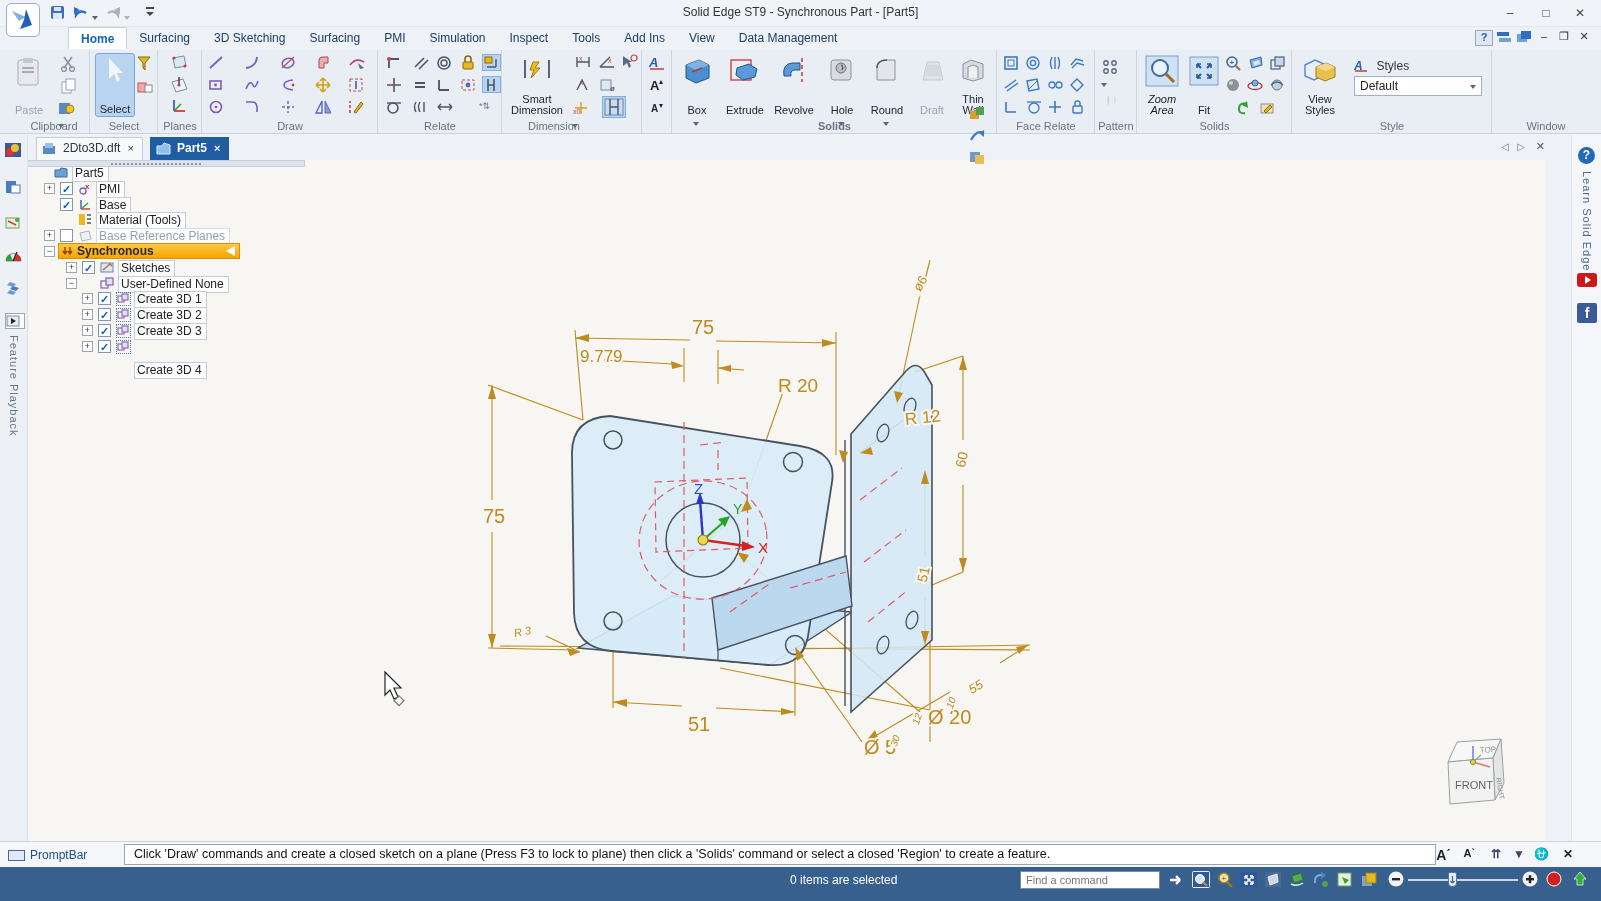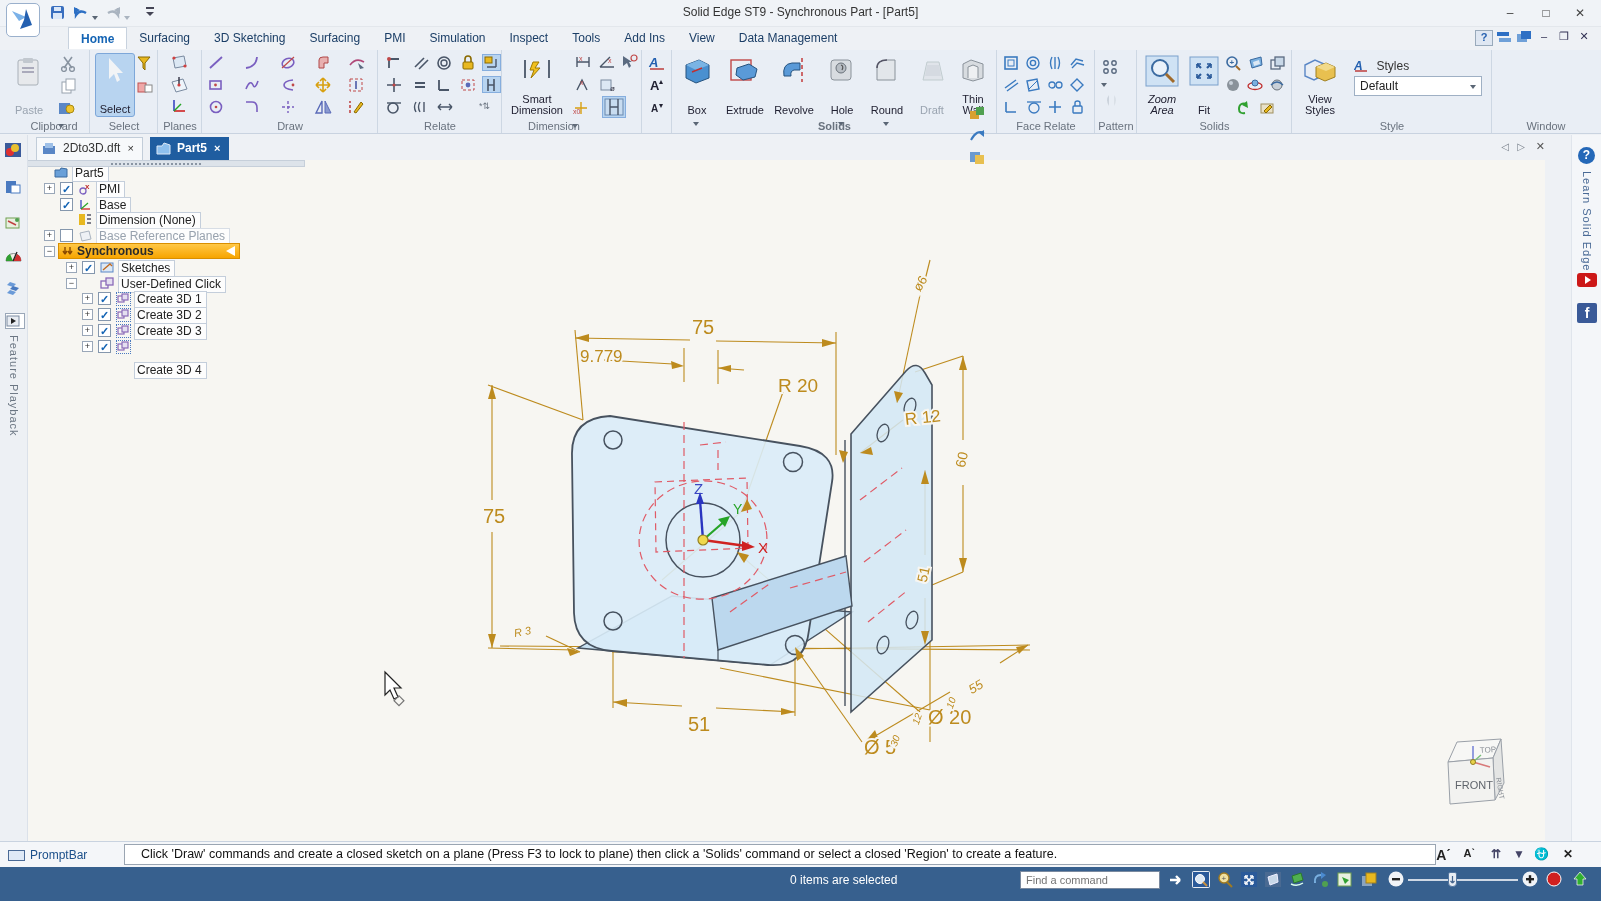--- a/index.html
+++ b/index.html
@@ -59,21 +59,21 @@
   .tico { position:absolute; width:15px; height:14px; top:0; }
   .tlabel { position:absolute; top:-1px; padding:0 4px 1px 2px; border:1px solid #c4cedb; background:#fdfdfd; color:#222; }
   .gray .tlabel { color:#98a2ae; border-color:#d7dde5;}
   .hlrow { position:absolute; top:-2px; height:16px; background:linear-gradient(#ffc847,#f7a500); border:1px solid #d98f00; color:#2a2a2a; font-weight:bold; padding:0 4px 0 18px;}
   .hlrow .arrowL{ position:absolute; right:4px; top:2px; width:0;height:0; border-top:5px solid transparent; border-bottom:5px solid transparent; border-right:9px solid #fff;}
 
   
   #promptbar { position:absolute; left:0; top:841px; width:1601px; height:26px; background:#f4f6f9; border-top:1px solid #c9d3e0; z-index:40;}
   #pb-label { position:absolute; left:30px; top:6px; font-size:12px; color:#1b4f8a; }
   #pb-kbico { position:absolute; left:8px; top:8px; width:17px; height:11px; border:1px solid #4a6a96; background:#dfe9f6; }
-  #pb-msg { position:absolute; left:124px; top:2px; width:1312px; height:21px; border:1px solid #9aa5b2; background:#fff; font-size:12.5px; color:#111; padding:2px 16px; white-space:nowrap; overflow:hidden;}
+  #pb-msg { position:absolute; left:124px; top:2px; width:1312px; height:21px; border:1px solid #9aa5b2; background:#fff; font-size:12.5px; color:#111; padding:2px 9px; white-space:nowrap; overflow:hidden;}
   .pb-ico { position:absolute; top:5px; font-size:12px; color:#222; font-weight:bold;}
 
   
   #statusbar { position:absolute; left:0; top:867px; width:1601px; height:34px; background:#37608e; z-index:40; }
   #sel-count { position:absolute; left:790px; top:6px; font-size:12px; color:#fff; }
   #findbox { position:absolute; left:1020px; top:4px; width:140px; height:18px; background:#fff; border:1px solid #7a8aa0; font-size:11px; color:#8b94a0; padding:2px 5px;}
   .st-ico { position:absolute; top:4px; width:18px; height:17px; border-radius:2px; }
   #zoom-slider { position:absolute; left:1370px; top:12px; width:115px; height:2px; background:#cfd8e4; }
   #slider-thumb { position:absolute; left:1423px; top:5px; width:9px; height:15px; background:#e8edf3; border:1px solid #5577a0; border-radius:2px 2px 4px 4px;}
 
@@ -968,21 +968,21 @@
           <line x1="3" y1="11" x2="12" y2="11" stroke="#cf2222" stroke-width="1.3"></line>
           <line x1="3" y1="11" x2="10" y2="5" stroke="#27a427" stroke-width="1.2"></line>
         </svg></span>
     <span class="tlabel" style="left:60px;">Base</span>
   </div>
   <div class="trow">
     <span class="tico" style="left:42px;"><svg width="15" height="13">
           <rect x="1" y="1" width="6" height="11" fill="#e8b820"></rect>
           <path d="M9 2 L13 2 M9 6 L13 6 M9 10 L13 10" stroke="#556" stroke-width="1.4"></path>
         </svg></span>
-    <span class="tlabel" style="left:60px;">Dimension (None)</span>
+    <span class="tlabel" style="left:60px;">Material (Tools)</span>
   </div>
   <div class="trow gray">
     <span class="texp" style="left:8px;">+</span>
     <span class="tchk" style="left:24px;"></span>
     <span class="tico" style="left:42px;"><svg width="15" height="13">
           <polygon points="2,4 11,2 13,10 4,12" fill="#eef1f5" stroke="#aab4c0"></polygon>
         </svg></span>
     <span class="tlabel" style="left:60px;">Base Reference Planes</span>
   </div>
   <div class="trow">
@@ -1003,21 +1003,21 @@
           <path d="M3 9 L10 3 L12 5" fill="none" stroke="#c06a20" stroke-width="1.3"></path>
         </svg></span>
     <span class="tlabel" style="left:82px;">Sketches</span>
   </div>
   <div class="trow">
     <span class="texp" style="left:30px;">−</span>
     <span class="tico" style="left:64px;"><svg width="15" height="13">
           <rect x="1" y="4" width="7" height="7" fill="none" stroke="#8a6ab8" stroke-width="1.3"></rect>
           <rect x="6" y="1" width="7" height="7" fill="#e4def0" stroke="#8a6ab8" stroke-width="1.3"></rect>
         </svg></span>
-    <span class="tlabel" style="left:82px;">User-Defined Click</span>
+    <span class="tlabel" style="left:82px;">User-Defined None</span>
   </div>
   <div class="trow">
     <span class="texp" style="left:46px;">+</span>
     <span class="tchk" style="left:62px;">✓</span>
     <span class="tico" style="left:80px;border:1px dotted #4a7ac0;"><svg width="13" height="12">
           <rect x="1" y="3" width="6" height="6" fill="none" stroke="#8a6ab8" stroke-width="1.2"></rect>
           <rect x="5" y="1" width="6" height="6" fill="#e4def0" stroke="#8a6ab8" stroke-width="1.2"></rect>
         </svg></span>
     <span class="tlabel" style="left:98px;">Create 3D 1</span>
   </div>

